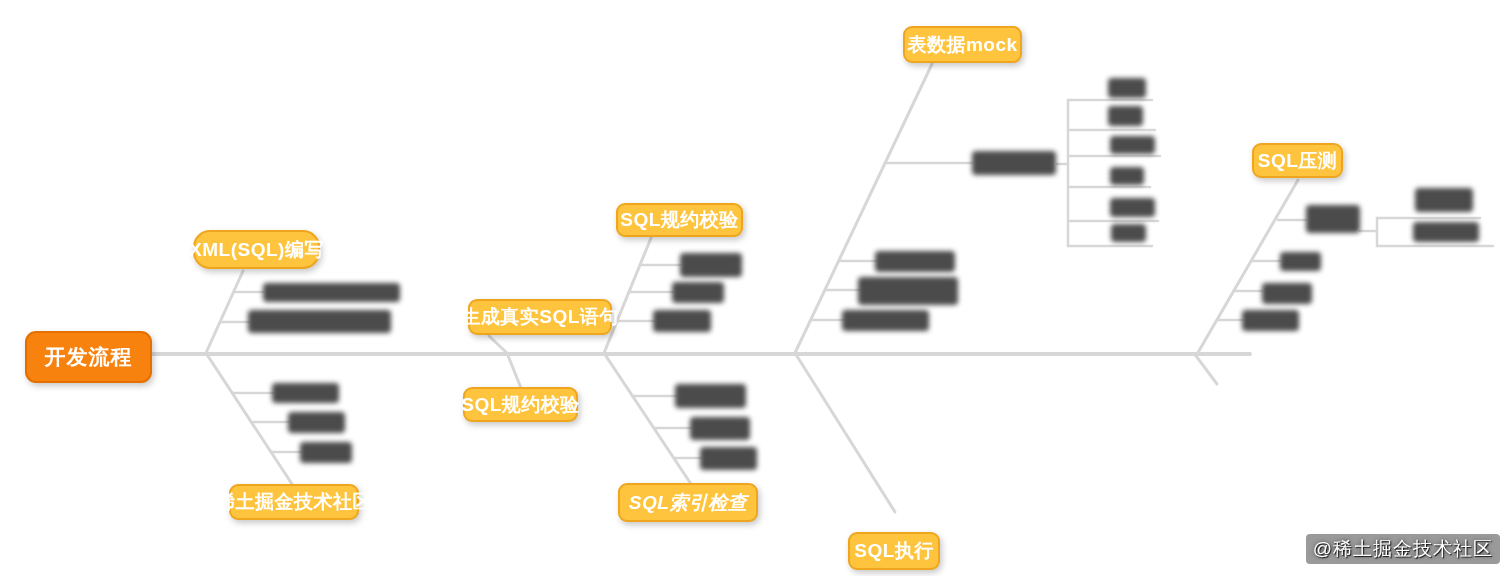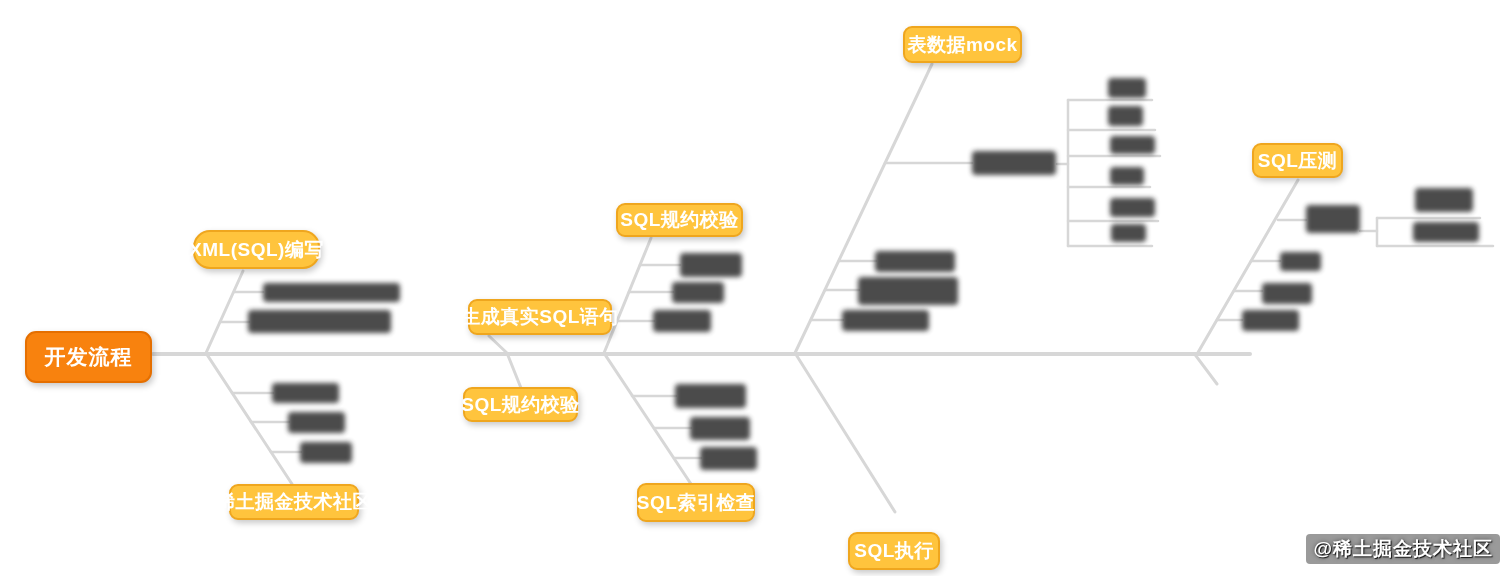--- a/index.html
+++ b/index.html
@@ -18,21 +18,21 @@
   .node--root{
     background:#F8820E;border:2px solid #E56F00;border-radius:11px;
     font-size:21px;letter-spacing:1px;
   }
   .blur{
     position:absolute;background:#3c3c3c;border-radius:4px;
     filter:blur(2.6px);opacity:.92;
   }
   .watermark{
     position:absolute;right:12px;bottom:12px;
-    color:#ffffff;font-weight:bold;font-size:19px;letter-spacing:1px;
+    color:#ffffff;font-weight:normal;font-size:19px;letter-spacing:1px;
     background:rgba(30,30,30,.45);padding:2px 7px;border-radius:4px;
     text-shadow:1px 1px 1px rgba(0,0,0,.85),0 0 4px rgba(0,0,0,.55);
   }
 </style>
 </head>
 <body>
 
 <div class="stage">
 
   <svg class="lines" viewBox="0 0 1512 576" fill="none" stroke="#D7D7D7" stroke-linecap="round">
@@ -89,21 +89,21 @@
   <div class="node node--root" style="left:25px;top:331px;width:127px;height:52px;">开发流程</div>
 
   <div class="node" style="left:193px;top:230px;width:127px;height:39px;border-radius:17px;">XML(SQL)编写</div>
   <div class="node" style="left:433px;top:299px;width:144px;height:36px;margin-left:35px;">生成真实SQL语句</div>
   <div class="node" style="left:616px;top:203px;width:127px;height:34px;">SQL规约校验</div>
   <div class="node" style="left:903px;top:26px;width:119px;height:37px;">表数据mock</div>
   <div class="node" style="left:1252px;top:143px;width:91px;height:35px;">SQL压测</div>
 
   <div class="node" style="left:229px;top:484px;width:130px;height:36px;">稀土掘金技术社区</div>
   <div class="node" style="left:463px;top:387px;width:115px;height:35px;">SQL规约校验</div>
-  <div class="node" style="left:637px;top:483px;width:118px;height:39px;">SQL索引检查</div>
+  <div class="node" style="left:618px;top:483px;width:140px;height:39px;font-style:italic;">SQL索引检查</div>
   <div class="node" style="left:848px;top:532px;width:92px;height:38px;">SQL执行</div>
 
   <div class="blur" style="left:263px;top:283px;width:137px;height:19px;"></div>
   <div class="blur" style="left:248px;top:310px;width:143px;height:23px;"></div>
 
   <div class="blur" style="left:272px;top:383px;width:67px;height:20px;"></div>
   <div class="blur" style="left:288px;top:412px;width:57px;height:21px;"></div>
   <div class="blur" style="left:300px;top:442px;width:52px;height:21px;"></div>
 
   <div class="blur" style="left:680px;top:253px;width:62px;height:24px;"></div>

